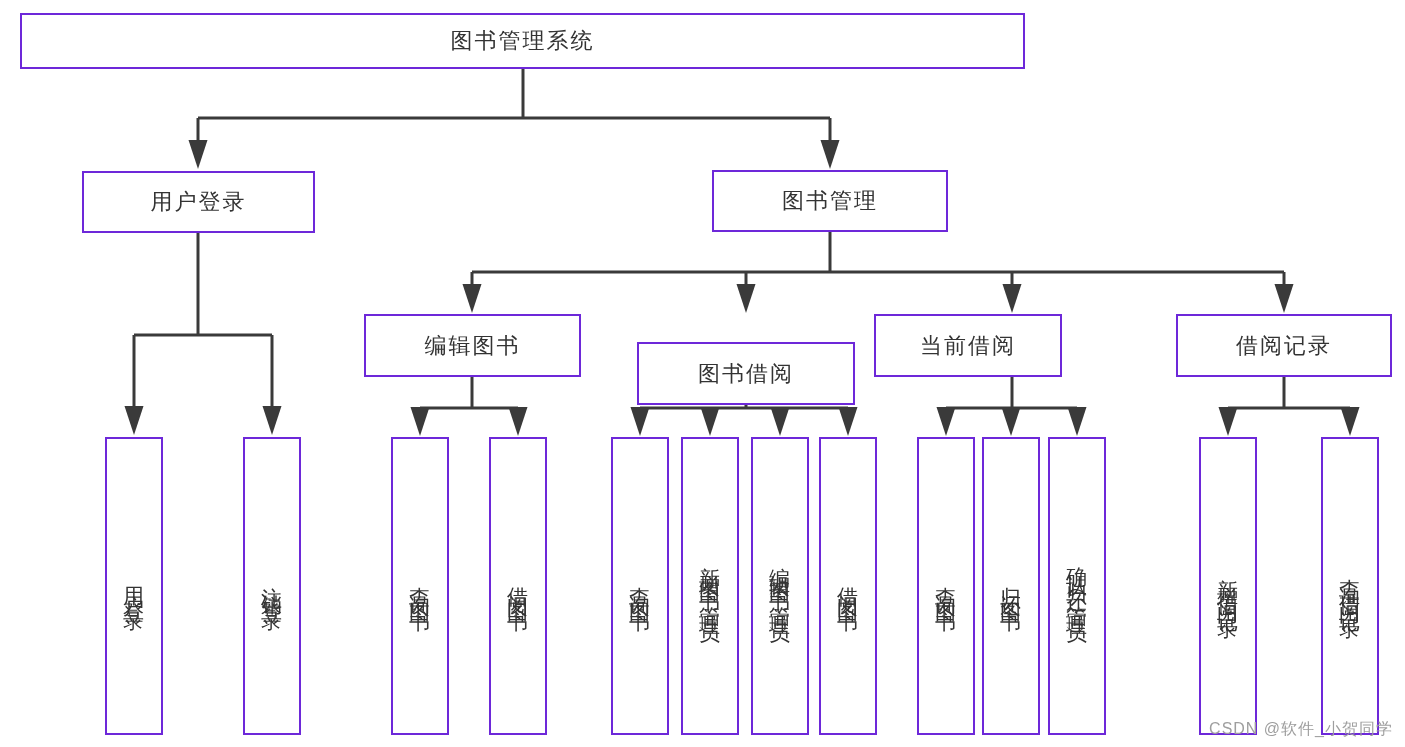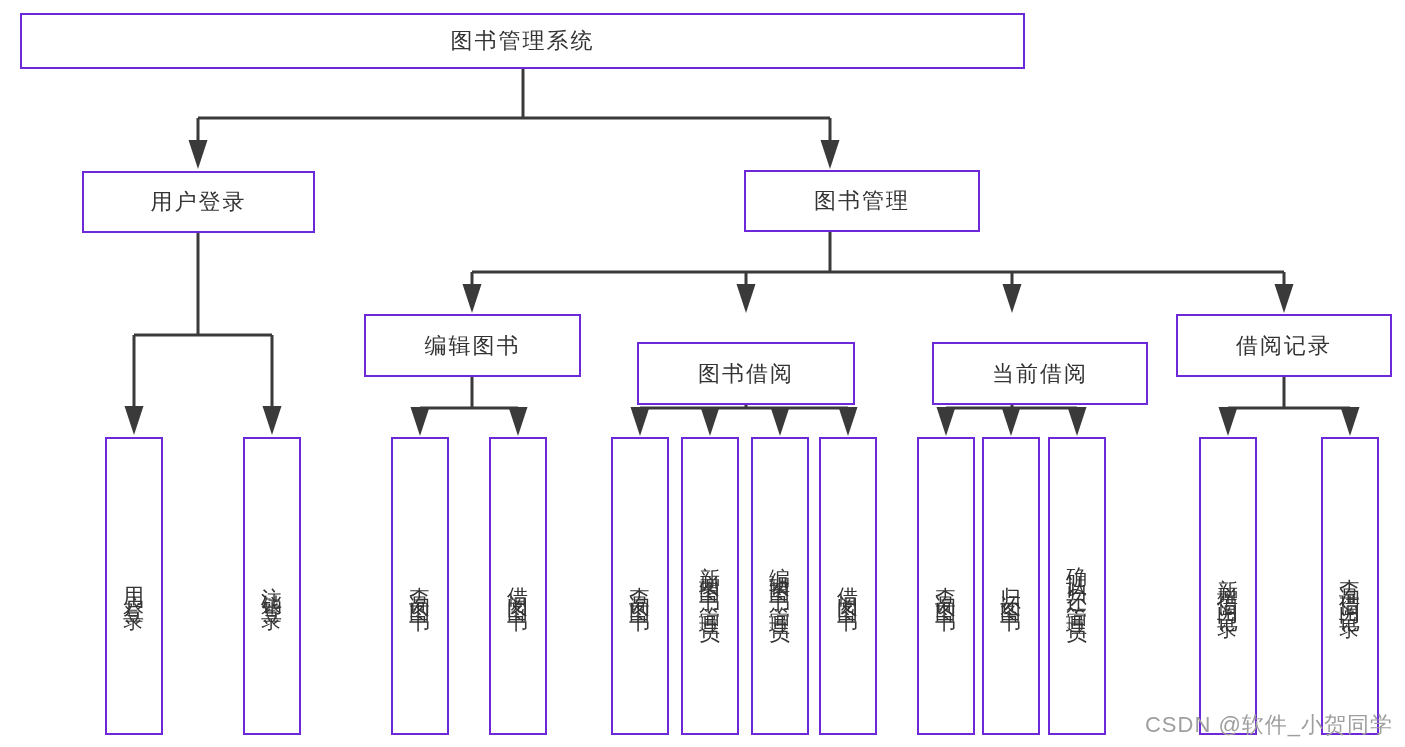--- a/index.html
+++ b/index.html
@@ -40,21 +40,21 @@
     color: #333333;
     white-space: nowrap;
   }
   .leaf { width: 58px; top: 437px; height: 298px; }
   .lvl3 { top: 314px; height: 63px; }
   .lvl2 { height: 62px; }
   .watermark {
     position: absolute;
     right: 12px;
     bottom: 7px;
-    font-size: 22px;
+    font-size: 16px;
     color: #9e9e9e;
     letter-spacing: 1px;
     white-space: nowrap;
     margin-left: 25px;
   }
 </style>
 </head>
 <body>
 
 <div class="canvas">
@@ -128,31 +128,31 @@
     </g>
   </svg>
 
   <div class="box" style="left:20px; top:13px; width:1005px; height:56px;">
     <span class="hlabel">图书管理系统</span>
   </div>
 
   <div class="box lvl2" style="left:82px; top:171px; width:233px;">
     <span class="hlabel">用户登录</span>
   </div>
-  <div class="box lvl2" style="left:712px; top:170px; width:236px;margin-left:32px;">
+  <div class="box lvl2" style="left:712px; top:170px; width:236px;">
     <span class="hlabel">图书管理</span>
   </div>
 
   <div class="box lvl3" style="left:364px; width:217px;">
     <span class="hlabel">编辑图书</span>
   </div>
   <div class="box lvl3" style="left:637px; width:218px;margin-top:28px;">
     <span class="hlabel">图书借阅</span>
   </div>
-  <div class="box lvl3" style="left:932px; width:216px;margin-top:28px;">
+  <div class="box lvl3" style="left:874px; width:188px;">
     <span class="hlabel">当前借阅</span>
   </div>
   <div class="box lvl3" style="left:1176px; width:216px;">
     <span class="hlabel">借阅记录</span>
   </div>
 
   <div class="box leaf" style="left:105px;">
     <span class="vtext">用户登录</span>
   </div>
   <div class="box leaf" style="left:243px;">

